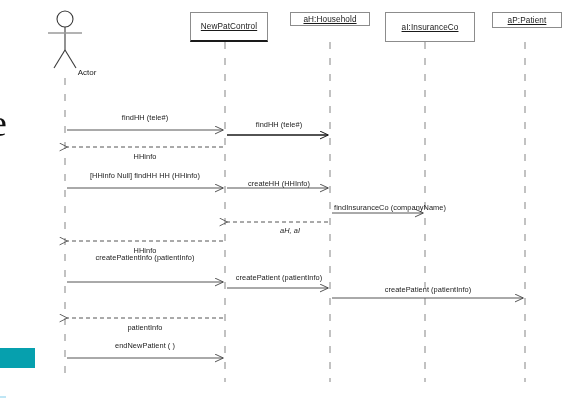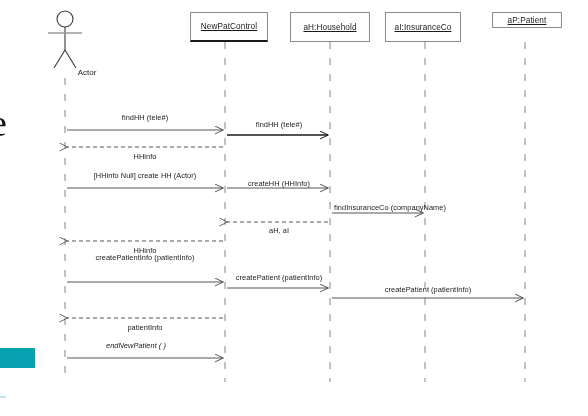--- a/index.html
+++ b/index.html
@@ -124,47 +124,47 @@
         <line x1="332" y1="298" x2="523" y2="298" stroke="#555555" stroke-width="1" marker-end="url(#ah-right)"></line>
         <line x1="223" y1="318" x2="67" y2="318" stroke="#555555" stroke-width="1" stroke-dasharray="4 3" marker-end="url(#ah-left)"></line>
         <line x1="67" y1="358" x2="223" y2="358" stroke="#555555" stroke-width="1" marker-end="url(#ah-right)"></line>
       </g>
   </svg>
 
   <div id="participant-boxes">
       <div class="lifeline-box" style="left: 190px; top: 12px; width: 78px; height: 30px; align-items: center;">
         <span class="lifeline-label">NewPatControl</span>
       </div>
-      <div class="lifeline-box plain" style="left: 290px; top: 12px; width: 80px; height: 30px;">
+      <div class="lifeline-box plain" style="left: 290px; top: 12px; width: 80px; height: 14px;">
         <span class="lifeline-label">aH:Household</span>
       </div>
-      <div class="lifeline-box plain" style="left: 385px; top: 12px; width: 76px; height: 30px;">
+      <div class="lifeline-box plain" style="left: 385px; top: 12px; width: 90px; height: 30px;">
         <span class="lifeline-label">aI:InsuranceCo</span>
       </div>
       <div class="lifeline-box plain" style="left: 492px; top: 12px; width: 70px; height: 16px;">
         <span class="lifeline-label">aP:Patient</span>
       </div>
     </div>
 
   <div class="actor-label" style="left:65px; top:68px;">Actor</div>
 
   <div id="message-labels">
       <div class="msg-label center" style="left: 145px; top: 113px;">findHH (tele#)</div>
       <div class="msg-label center" style="left: 279px; top: 120px;">findHH (tele#)</div>
       <div class="msg-label center" style="left: 145px; top: 152px;">HHinfo</div>
-      <div class="msg-label center" style="left: 145px; top: 171px;">[HHinfo Null] create HH (Actor)</div>
+      <div class="msg-label center" style="left: 145px; top: 171px;">[HHinfo Null] findHH HH (HHinfo)</div>
       <div class="msg-label center" style="left: 279px; top: 179px;">createHH (HHInfo)</div>
       <div class="msg-label center" style="left: 378px; top: 203px; padding-left: 24px;">findInsuranceCo (companyName)</div>
-      <div class="msg-label center" style="left: 279px; top: 226px;">aH, aI</div>
+      <div class="msg-label center" style="left: 290px; top: 226px; font-style: italic;">aH, aI</div>
       <div class="msg-label center" style="left: 145px; top: 246px;">HHinfo</div>
       <div class="msg-label center" style="left: 145px; top: 253px;">createPatientInfo (patientInfo)</div>
       <div class="msg-label center" style="left: 279px; top: 273px;">createPatient (patientInfo)</div>
       <div class="msg-label center" style="left: 428px; top: 285px;">createPatient (patientInfo)</div>
       <div class="msg-label center" style="left: 145px; top: 323px;">patientInfo</div>
-      <div class="msg-label center" style="left: 136px; top: 341px; font-style: italic;">endNewPatient ( )</div>
+      <div class="msg-label center" style="left: 145px; top: 341px;">endNewPatient ( )</div>
     </div>
 
   <div class="edge-glyph" style="left:-10px; top:104px;">e</div>
 
   <div class="teal-block" style="left:0px; top:348px; width:35px; height:20px;"></div>
 
   <div class="blue-rule" style="left:0px; top:396px; width:6px; height:2px;"></div>
 </div>
 
 </body></html>

